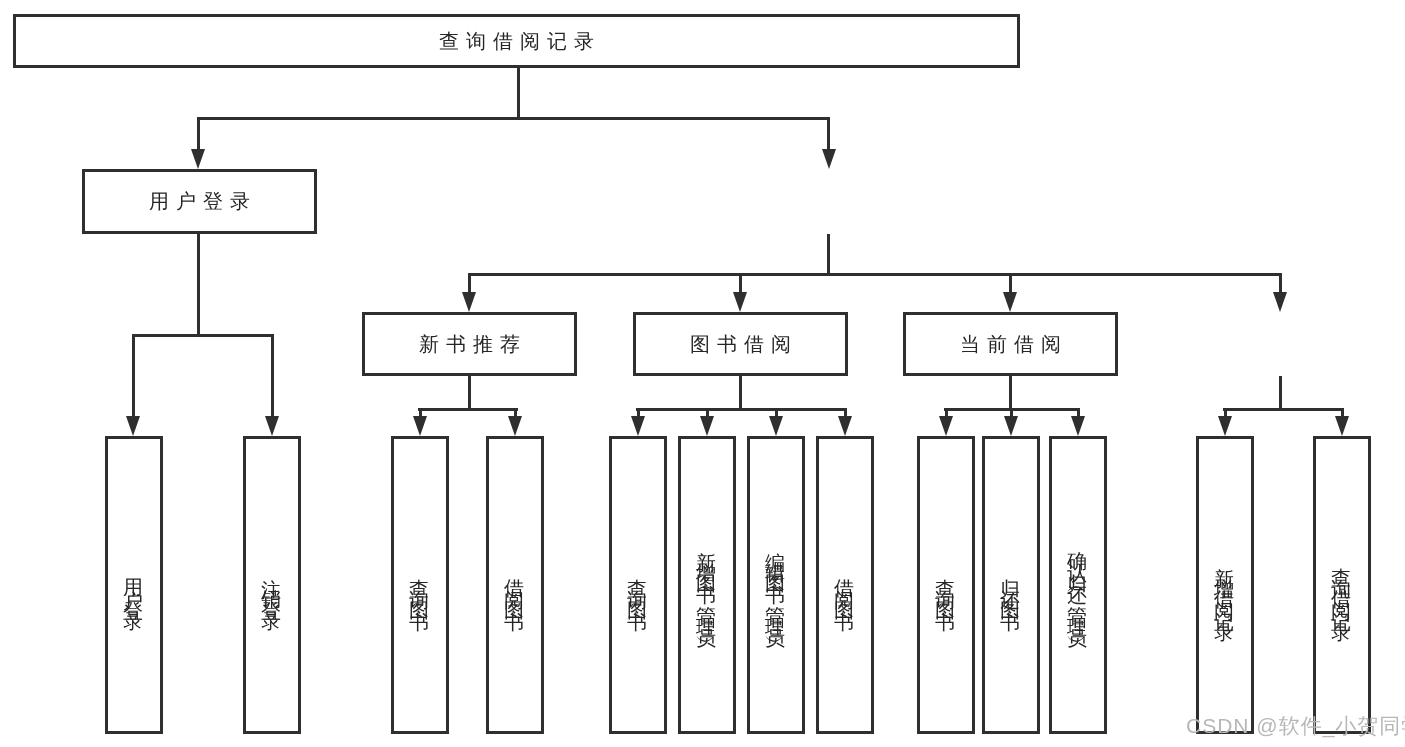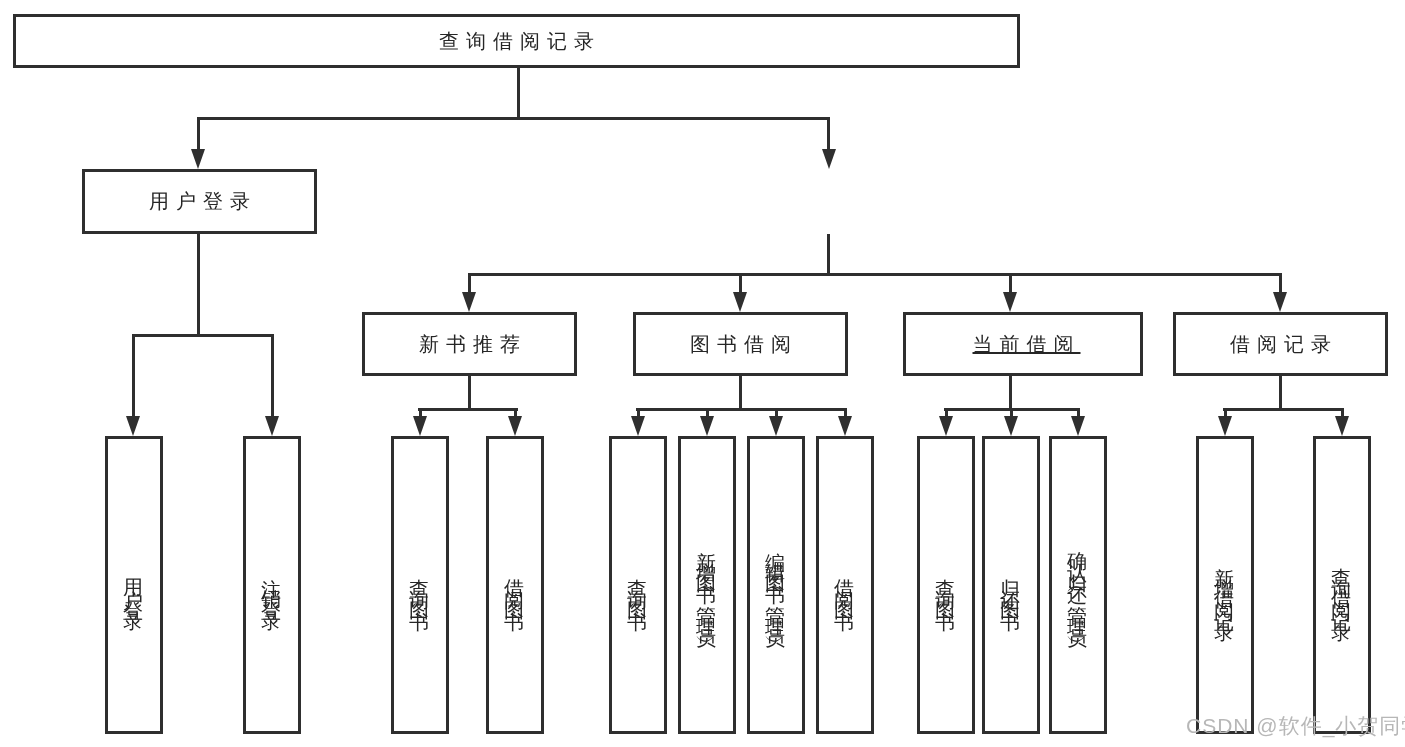--- a/index.html
+++ b/index.html
@@ -100,25 +100,22 @@
   <div class="arr" style="left:1003px; top:292px;"></div>
   <div class="vline" style="left:1279px; top:273px; width:3px; height:23px;"></div>
   <div class="arr" style="left:1273px; top:292px;"></div>
 
   <div class="box" style="left:362px; top:312px; width:215px; height:64px;">
     <span class="hlabel">新书推荐</span>
   </div>
   <div class="box" style="left:633px; top:312px; width:215px; height:64px;align-items:center;">
     <span class="hlabel">图书借阅</span>
   </div>
-  <div class="box" style="left:903px; top:312px; width:240px; height:64px;text-decoration:underline;">
+  <div class="box" style="left:903px; top:312px; width:215px; height:64px;">
     <span class="hlabel">当前借阅</span>
-  </div>
-  <div class="box" style="left:1173px; top:312px; width:215px; height:64px;">
-    <span class="hlabel">借阅记录</span>
   </div>
 
   <div class="vline" style="left:468px; top:376px; width:3px; height:34px;"></div>
   <div class="hline" style="left:418px; top:408px; width:100px; height:3px;"></div>
   <div class="vline" style="left:419px; top:408px; width:3px; height:12px;"></div>
   <div class="arr" style="left:413px; top:416px;"></div>
   <div class="vline" style="left:514px; top:408px; width:3px; height:12px;"></div>
   <div class="arr" style="left:508px; top:416px;"></div>
 
   <div class="vline" style="left:739px; top:376px; width:3px; height:34px;"></div>

